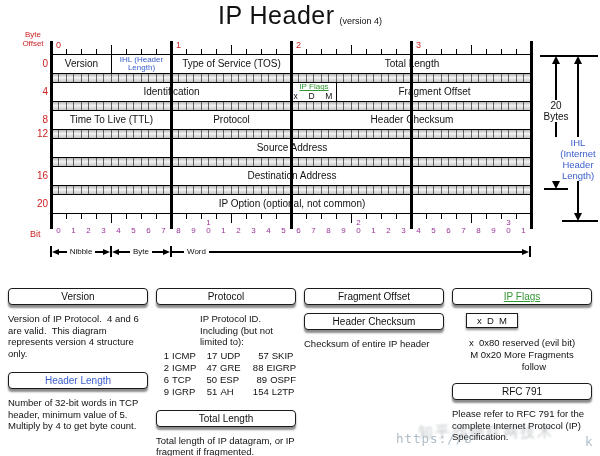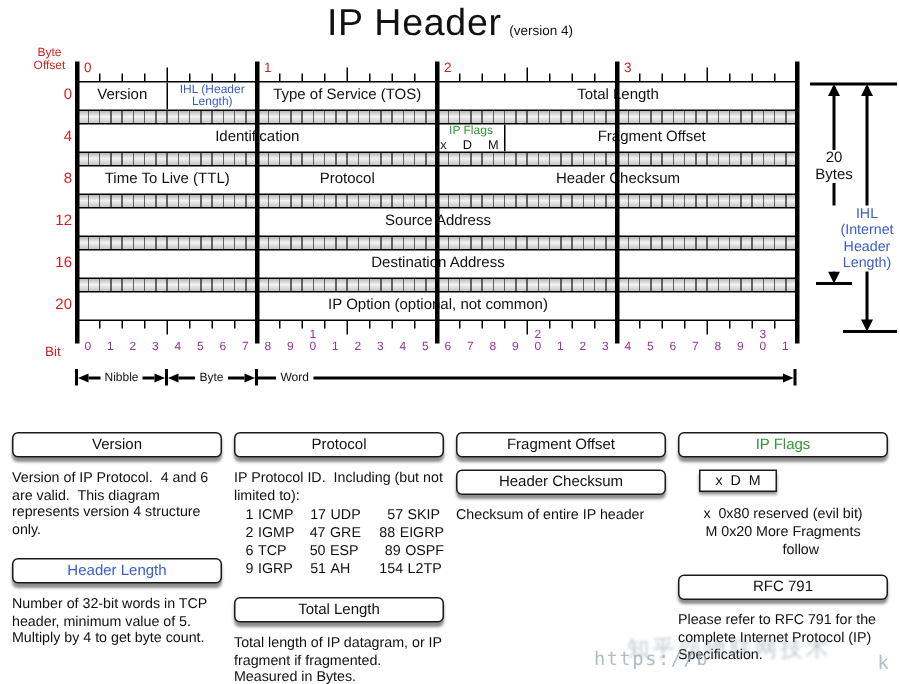--- a/index.html
+++ b/index.html
@@ -18,21 +18,21 @@
   .tick{position:absolute;width:1px;background:#000;}
   .bytebar{position:absolute;top:41px;height:188px;width:3px;background:#000;z-index:5;}
   .row{position:absolute;left:51px;width:480px;height:20px;display:flex;background:#fff;
        border:1.5px solid #000;box-sizing:border-box;overflow:hidden;z-index:2;}
   .cell{box-sizing:border-box;border-right:1.5px solid #000;display:flex;flex-direction:column;
         justify-content:center;align-items:center;font-size:10px;line-height:10px;text-align:center;
         white-space:pre-line;flex:none;}
   .cell:last-child{border-right:none;}
   .cell.small{font-size:8px;line-height:8.5px;}
   .cell .sub{font-size:8.5px;color:#111;white-space:pre;margin-top:0.5px;letter-spacing:2px;}
-  .t-blue{color:#3a5ecc;} .t-green{color:#339933;}
+  .t-blue{color:#3a5ecc;} .t-green{color:#339933;text-decoration:underline;}
   .sep{position:absolute;left:51px;width:480px;height:8px;z-index:1;
        background-image:repeating-linear-gradient(90deg,rgba(30,30,30,.65) 0 1px,transparent 1px 7.5px),
                         linear-gradient(180deg,#b5b5b5,#f3f3f3 45%,#c6c6c6);}
   .bitnum{position:absolute;font-size:8px;line-height:8px;color:#993399;transform:translateX(-50%);
           text-align:center;}
   .bitnum.stacked span{display:block;line-height:7.5px;}
   
   .scale-seg{position:absolute;top:247px;height:10px;display:flex;align-items:center;}
   .sline{height:1.2px;background:#000;flex:1;}
   .sline.fixed{flex:none;width:12px;}
@@ -47,21 +47,21 @@
   .tri-dn{position:absolute;width:0;height:0;border-left:4px solid transparent;border-right:4px solid transparent;border-top:8px solid #000;}
   .side-label{position:absolute;background:#fff;text-align:center;white-space:pre-line;z-index:6;}
   .side-bytes{left:538px;top:100px;width:36px;font-size:10px;line-height:11px;color:#111;}
   .side-ihl{left:550px;top:137px;width:56px;font-size:9.5px;line-height:11px;color:#3a5ecc;}
   
   .notes{position:absolute;left:8px;top:288px;display:flex;gap:8px;}
   .note-col{width:140px;}
   .note-title{border:1.5px solid #1a1a1a;border-radius:4px;background:#fff;text-align:center;
               font-size:10px;padding:2px 0 2px;box-shadow:0 2.5px 2px rgba(0,0,0,.45);margin-bottom:8px;}
   .note-para{font-size:9.5px;line-height:11.5px;margin-bottom:13px;white-space:pre-wrap;}
-  .note-para.tight{margin-bottom:2px;}
+  .note-para.tight{margin-bottom:2px;margin-left:44px;}
   .ptable{font-size:9.5px;line-height:12px;margin:1px 0 12px 2px;}
   .prow{display:flex;}
   .pcell{display:flex;}
   .pcell .pnum{text-align:right;}
   .pcell0{width:44px;} .pcell0 .pnum{width:11px;}
   .pcell1{width:46px;} .pcell1 .pnum{width:16px;}
   .pcell2{width:50px;} .pcell2 .pnum{width:22px;}
   .pname{margin-left:3px;}
   .flagbox{width:50px;border:1.5px solid #1a1a1a;background:#fff;box-shadow:0 2px 2px rgba(0,0,0,.45);
            font-size:9.5px;text-align:center;padding:1px 0;margin:3px 0 9px 14px;white-space:pre;}
@@ -164,21 +164,21 @@
       <div class="offnum" style="top: 86px;">4</div>
       <div class="row" style="top: 110px;">
         <div class="cell" style="width: 120px;"><span class="lbl">Time To Live (TTL)</span></div>
         <div class="cell" style="width: 120px;"><span class="lbl">Protocol</span></div>
         <div class="cell" style="width: 240px;"><span class="lbl">Header Checksum</span></div>
       </div>
       <div class="offnum" style="top: 114px;">8</div>
       <div class="row" style="top: 138px;">
         <div class="cell" style="width: 480px;"><span class="lbl">Source Address</span></div>
       </div>
-      <div class="offnum" style="top: 142px;">12</div>
+      <div class="offnum" style="top: 128px;">12</div>
       <div class="row" style="top: 166px;">
         <div class="cell" style="width: 480px;"><span class="lbl">Destination Address</span></div>
       </div>
       <div class="offnum" style="top: 170px;">16</div>
       <div class="row" style="top: 194px;">
         <div class="cell" style="width: 480px;"><span class="lbl">IP Option (optional, not common)</span></div>
       </div>
       <div class="offnum" style="top: 198px;">20</div>
       <div class="sep" style="top: 74px;"></div>
       <div class="sep" style="top: 102px;"></div>

